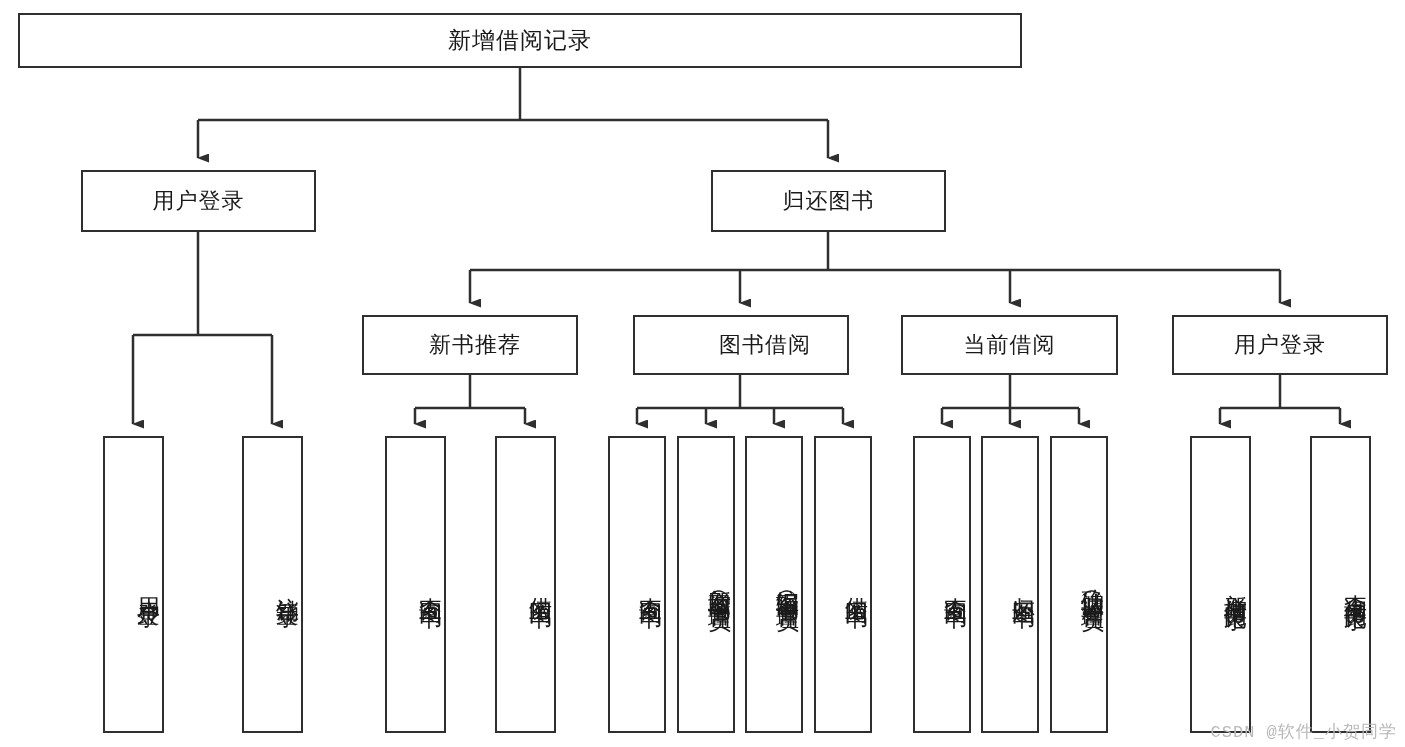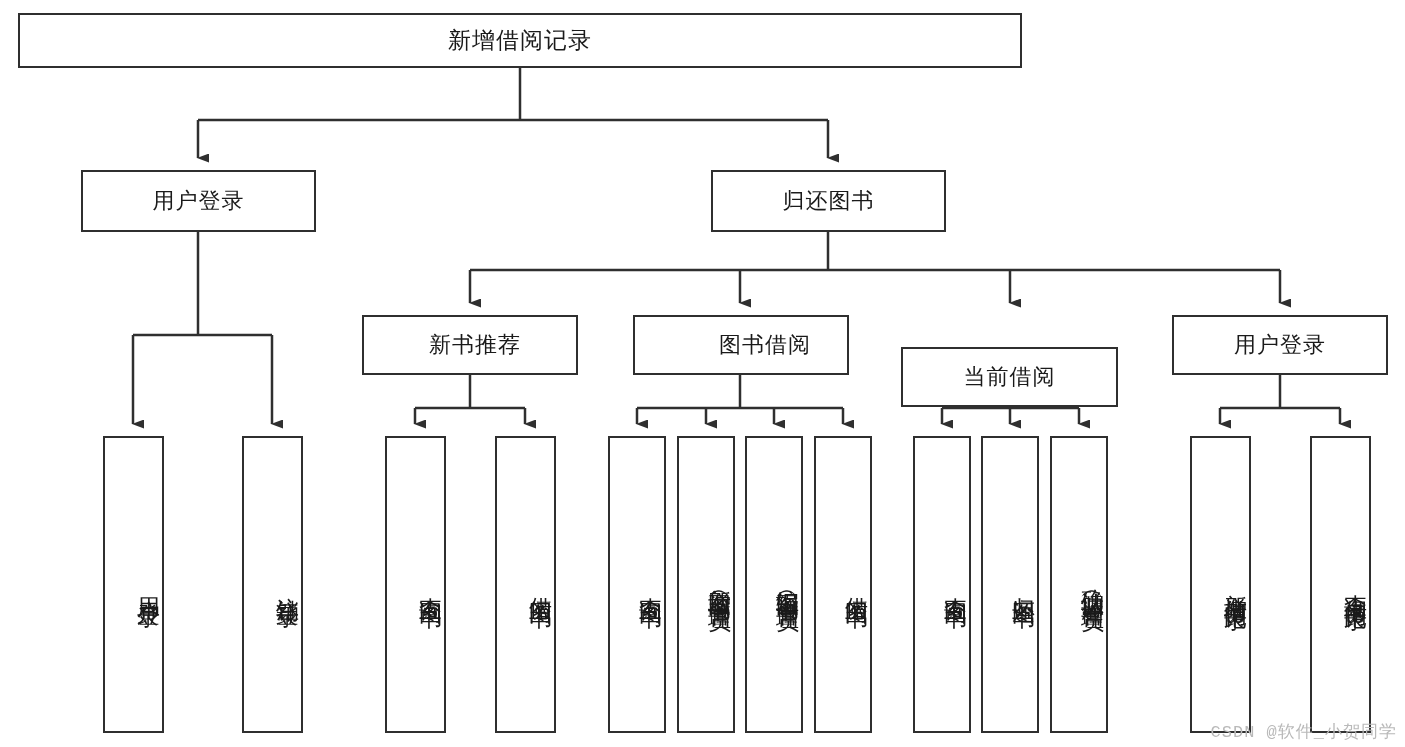--- a/index.html
+++ b/index.html
@@ -121,21 +121,21 @@
   <div class="node" style="left:711px;top:170px;width:235px;height:62px;">
     <span class="lbl">归还图书</span>
   </div>
 
   <div class="node" style="left:362px;top:315px;width:216px;height:60px;padding-left:10px;">
     <span class="lbl">新书推荐</span>
   </div>
   <div class="node" style="left:633px;top:315px;width:216px;height:60px;padding-left:48px;">
     <span class="lbl">图书借阅</span>
   </div>
-  <div class="node" style="left:901px;top:315px;width:217px;height:60px;margin-top:32px;">
+  <div class="node" style="left:901px;top:315px;width:217px;height:60px;">
     <span class="lbl">当前借阅</span>
   </div>
   <div class="node" style="left:1172px;top:315px;width:216px;height:60px;">
     <span class="lbl">用户登录</span>
   </div>
 
   <div class="node leaf" style="left:103px;top:436px;width:61px;height:297px;">
     <span class="lbl">用户登录</span>
   </div>
   <div class="node leaf" style="left:242px;top:436px;width:61px;height:297px;">

